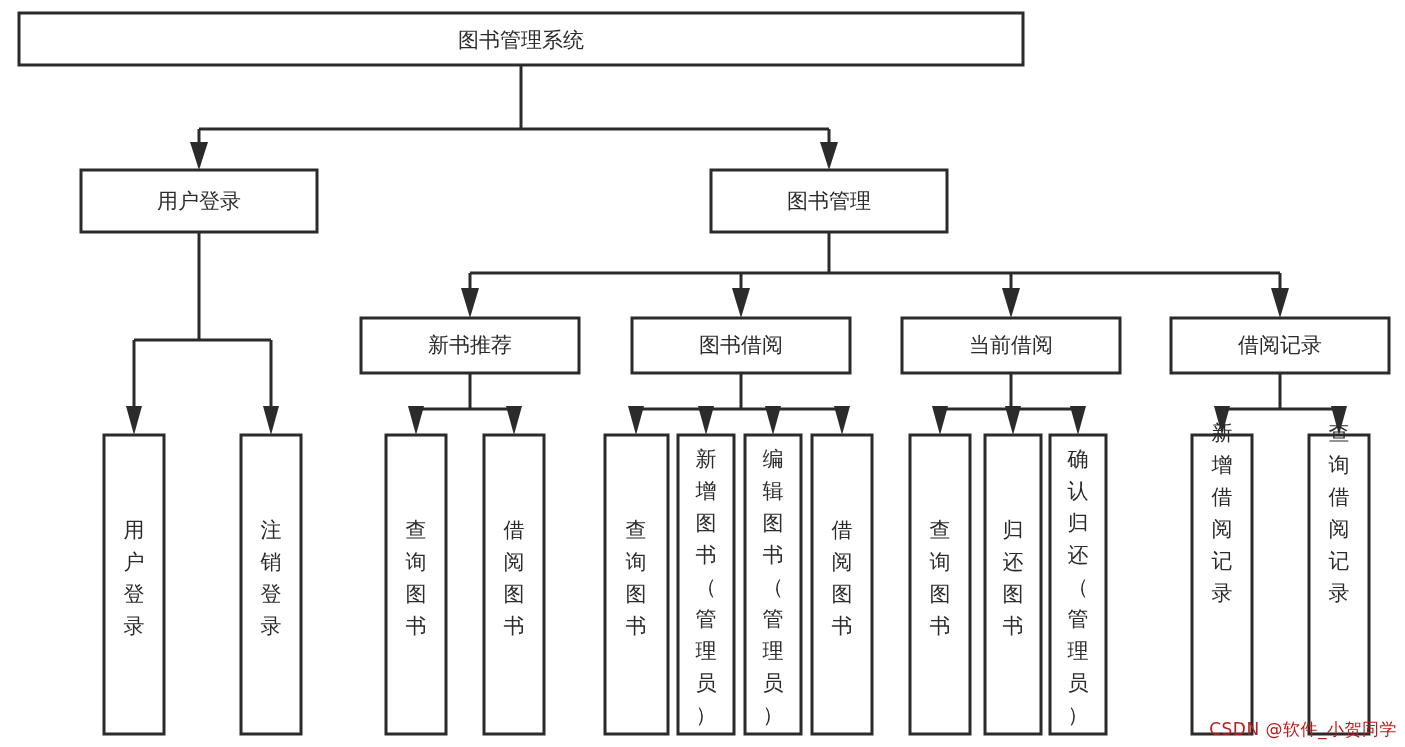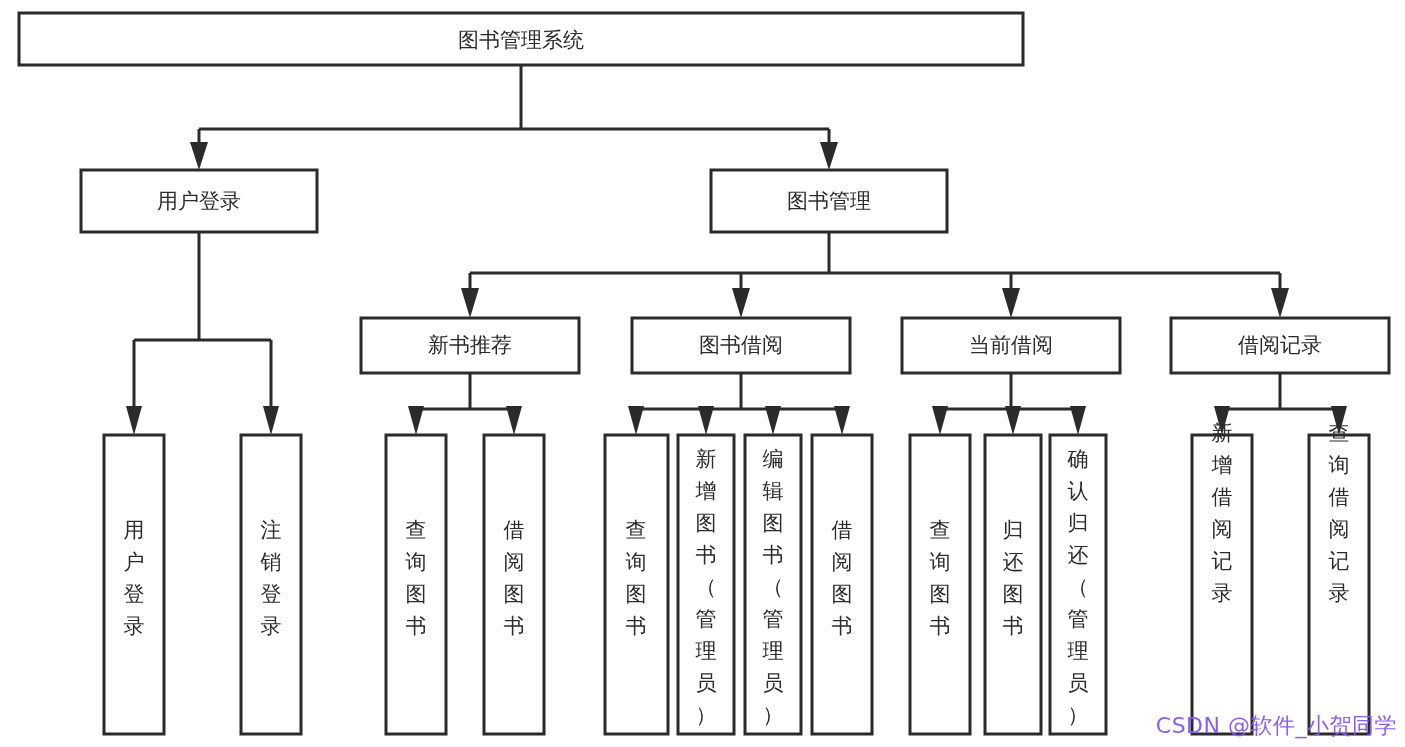--- a/index.html
+++ b/index.html
@@ -50,22 +50,22 @@
     font-family: "DejaVu Sans", "Liberation Sans", sans-serif;
     font-size: 21px;
     fill: #2b2b2b;
     text-anchor: middle;
   }
   .watermark {
     position: absolute;
     right: 8px;
     bottom: 6px;
     font-family: "DejaVu Sans", "Liberation Sans", sans-serif;
-    font-size: 22px;
-    color: #8b5cf6;
+    font-size: 17px;
+    color: #b91c1c;
     white-space: nowrap;
     letter-spacing: 0.5px;
   }
 </style>
 </head>
 <body>
 
 <div id="diagram-root">
 
   <svg class="diagram" viewBox="0 0 1405 747" xmlns="http://www.w3.org/2000/svg">

